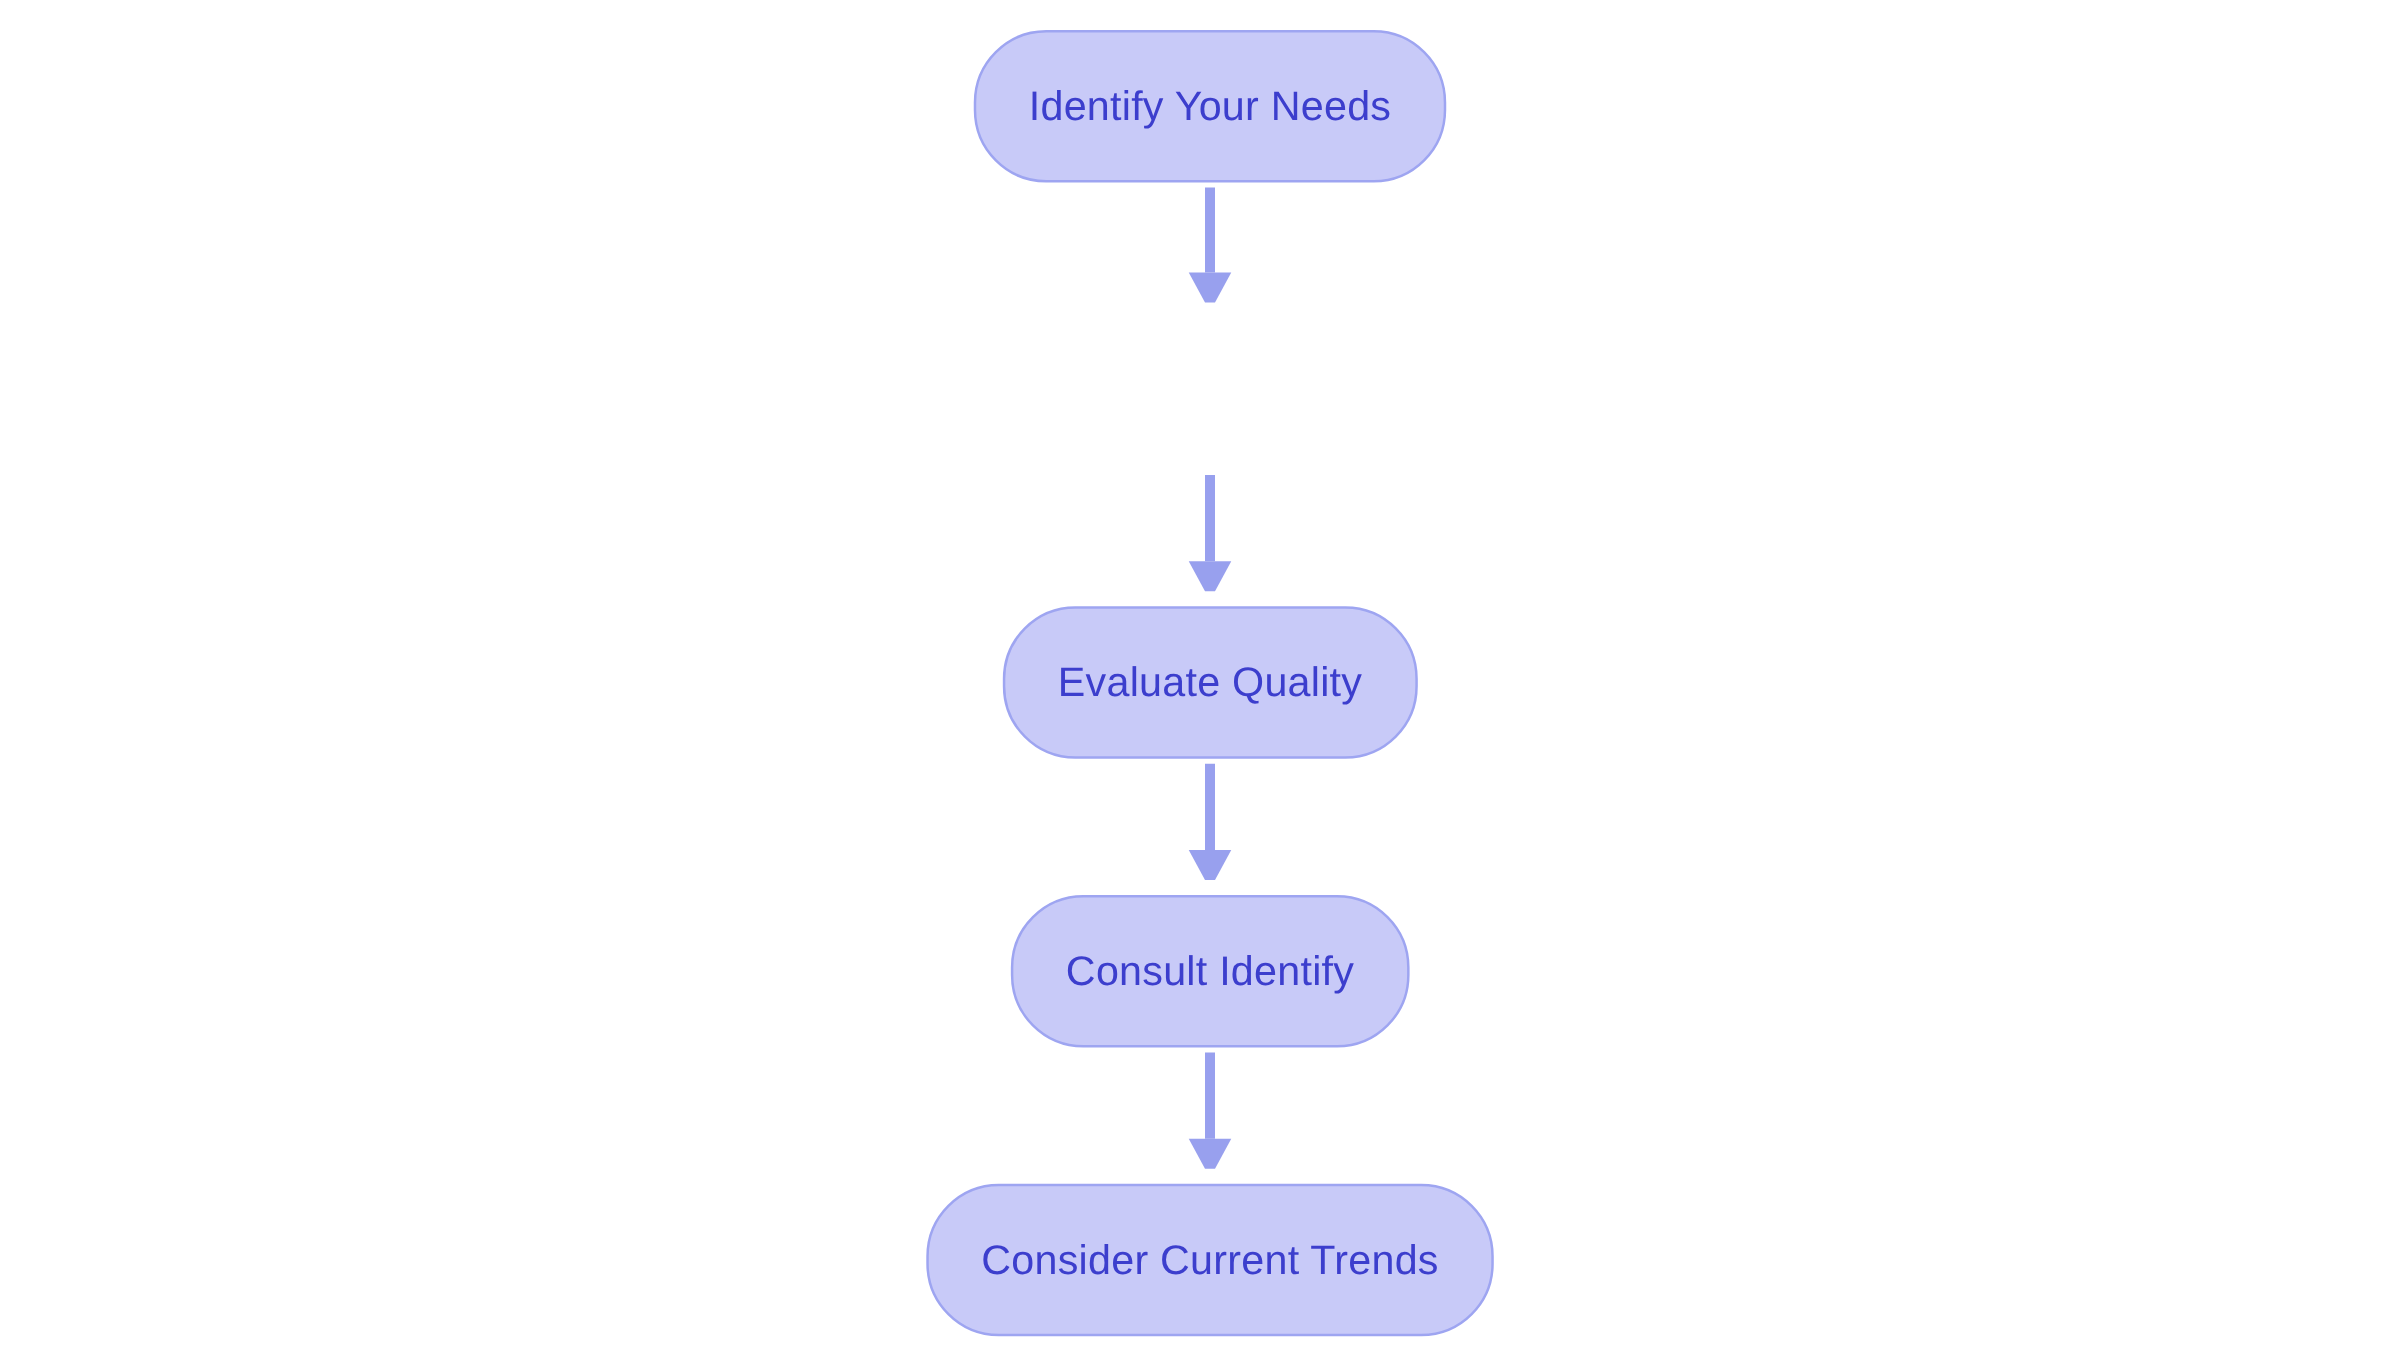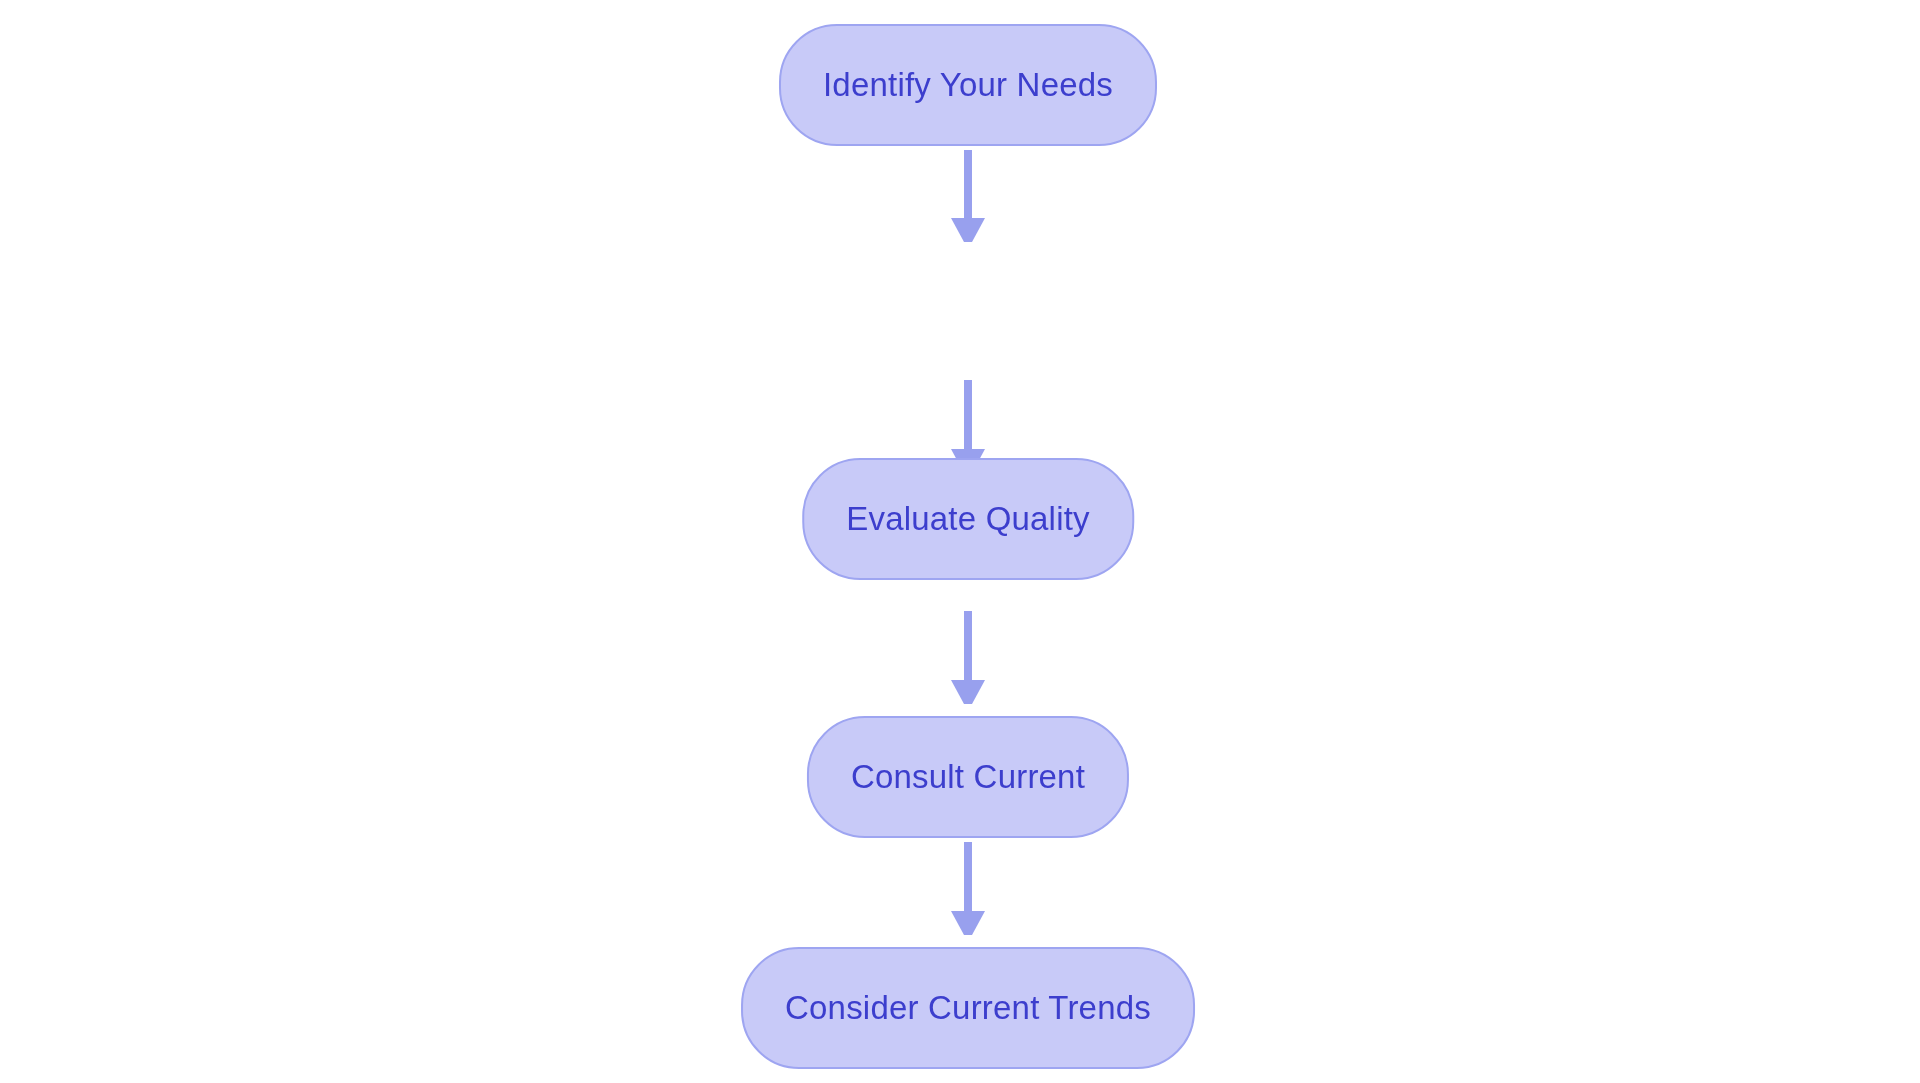--- a/index.html
+++ b/index.html
@@ -34,21 +34,21 @@
     white-space: nowrap;
     background: var(--node-fill);
     border: 2px solid var(--node-border);
     border-radius: 58px;
     color: var(--node-text);
     font-size: 33px;
     letter-spacing: 0.2px;
   }
   .node-1 { top: 16px; }
   .node-2 { top: 246px; }
-  .node-3 { top: 450px; }
+  .node-3 { top: 477px; }
   .node-4 { top: 708px; }
   .node-5 { top: 939px; text-align: center; }
 
   .edge-arrow {
     position: absolute;
     left: 50%;
     transform: translateX(-50%);
     width: 26px;
     display: flex;
     flex-direction: column;
@@ -96,21 +96,21 @@
   <div class="flow-node node-3">
     <span>Evaluate Quality</span>
   </div>
 
   <div class="edge-arrow arrow-3">
     <div class="arrow-line"></div>
     <div class="arrow-head"></div>
   </div>
 
   <div class="flow-node node-4">
-    <span>Consult Current</span>
+    <span>Consult Identify</span>
   </div>
 
   <div class="edge-arrow arrow-4">
     <div class="arrow-line"></div>
     <div class="arrow-head"></div>
   </div>
 
   <div class="flow-node node-5">
     <span>Consider Current Trends</span>
   </div>

